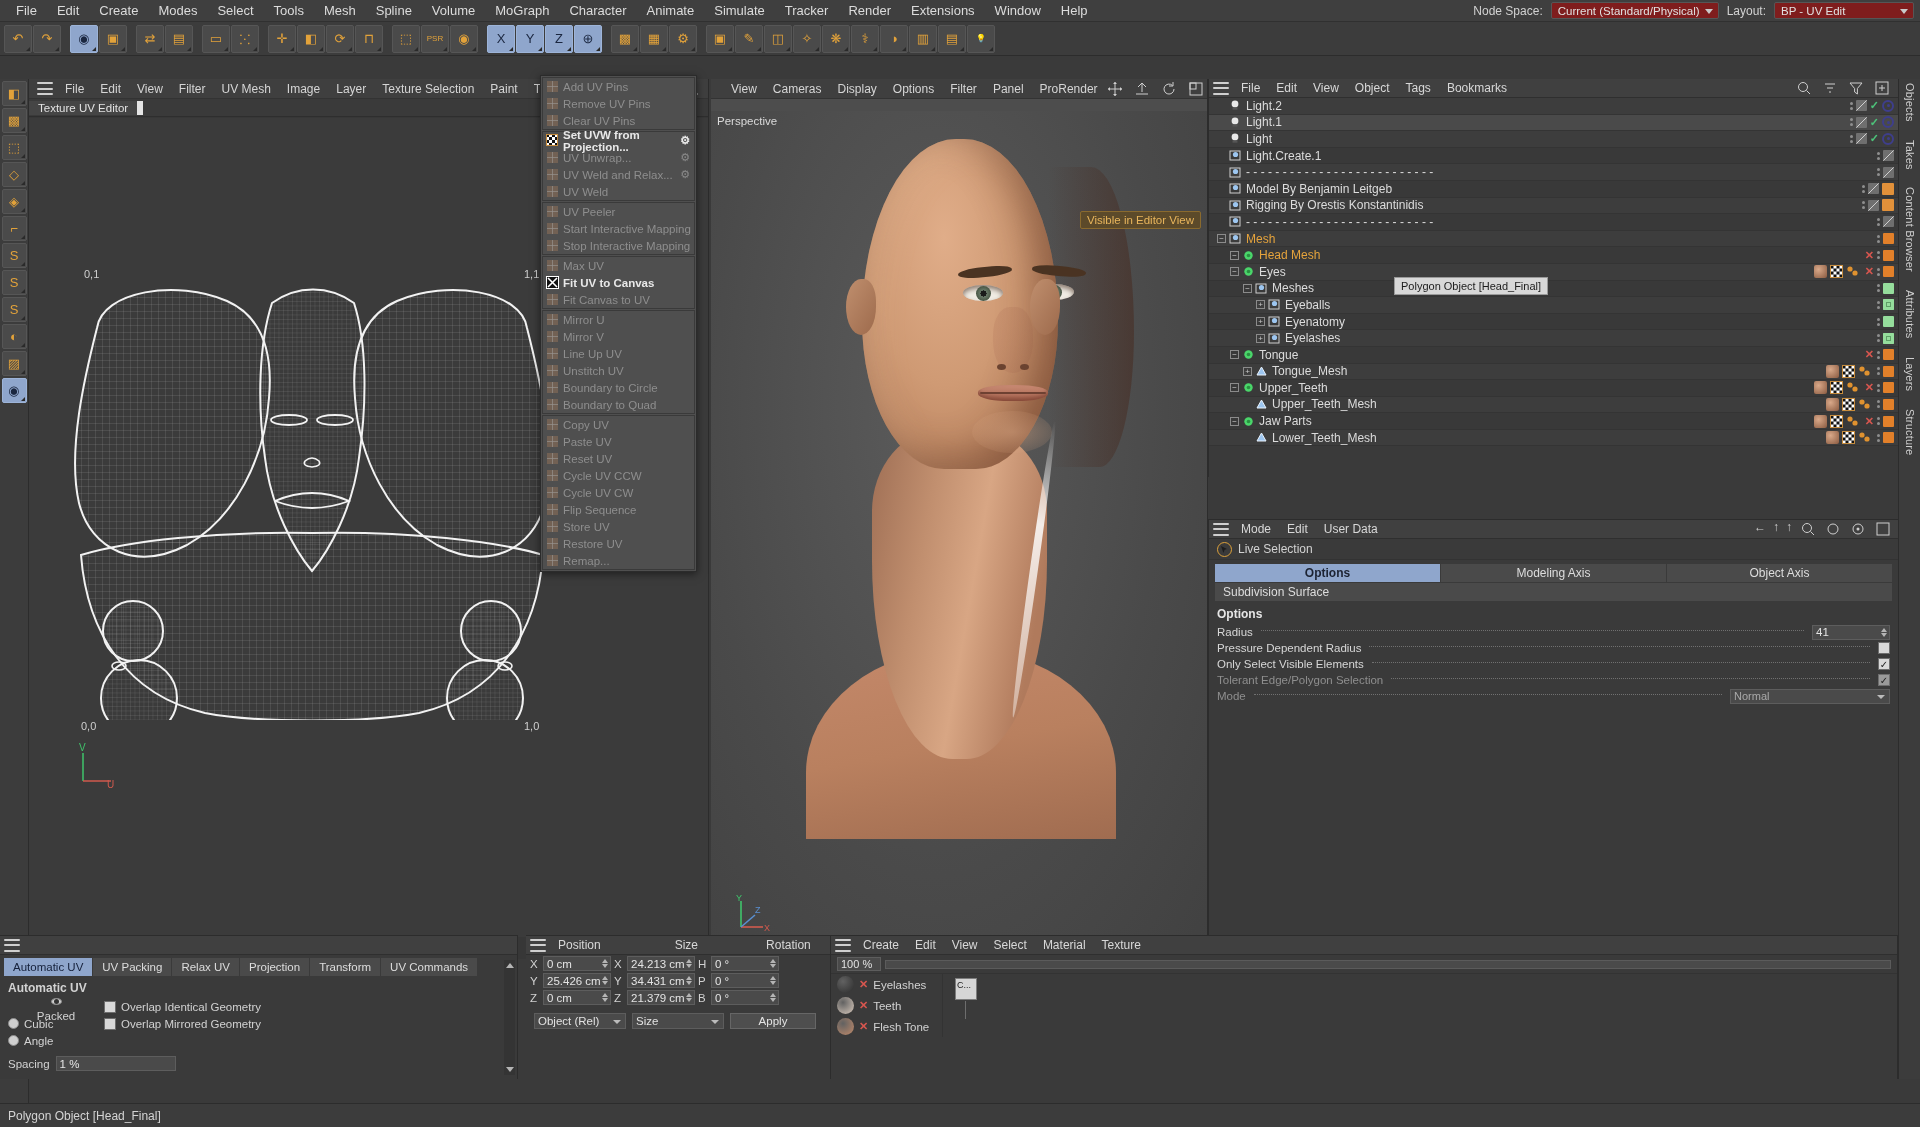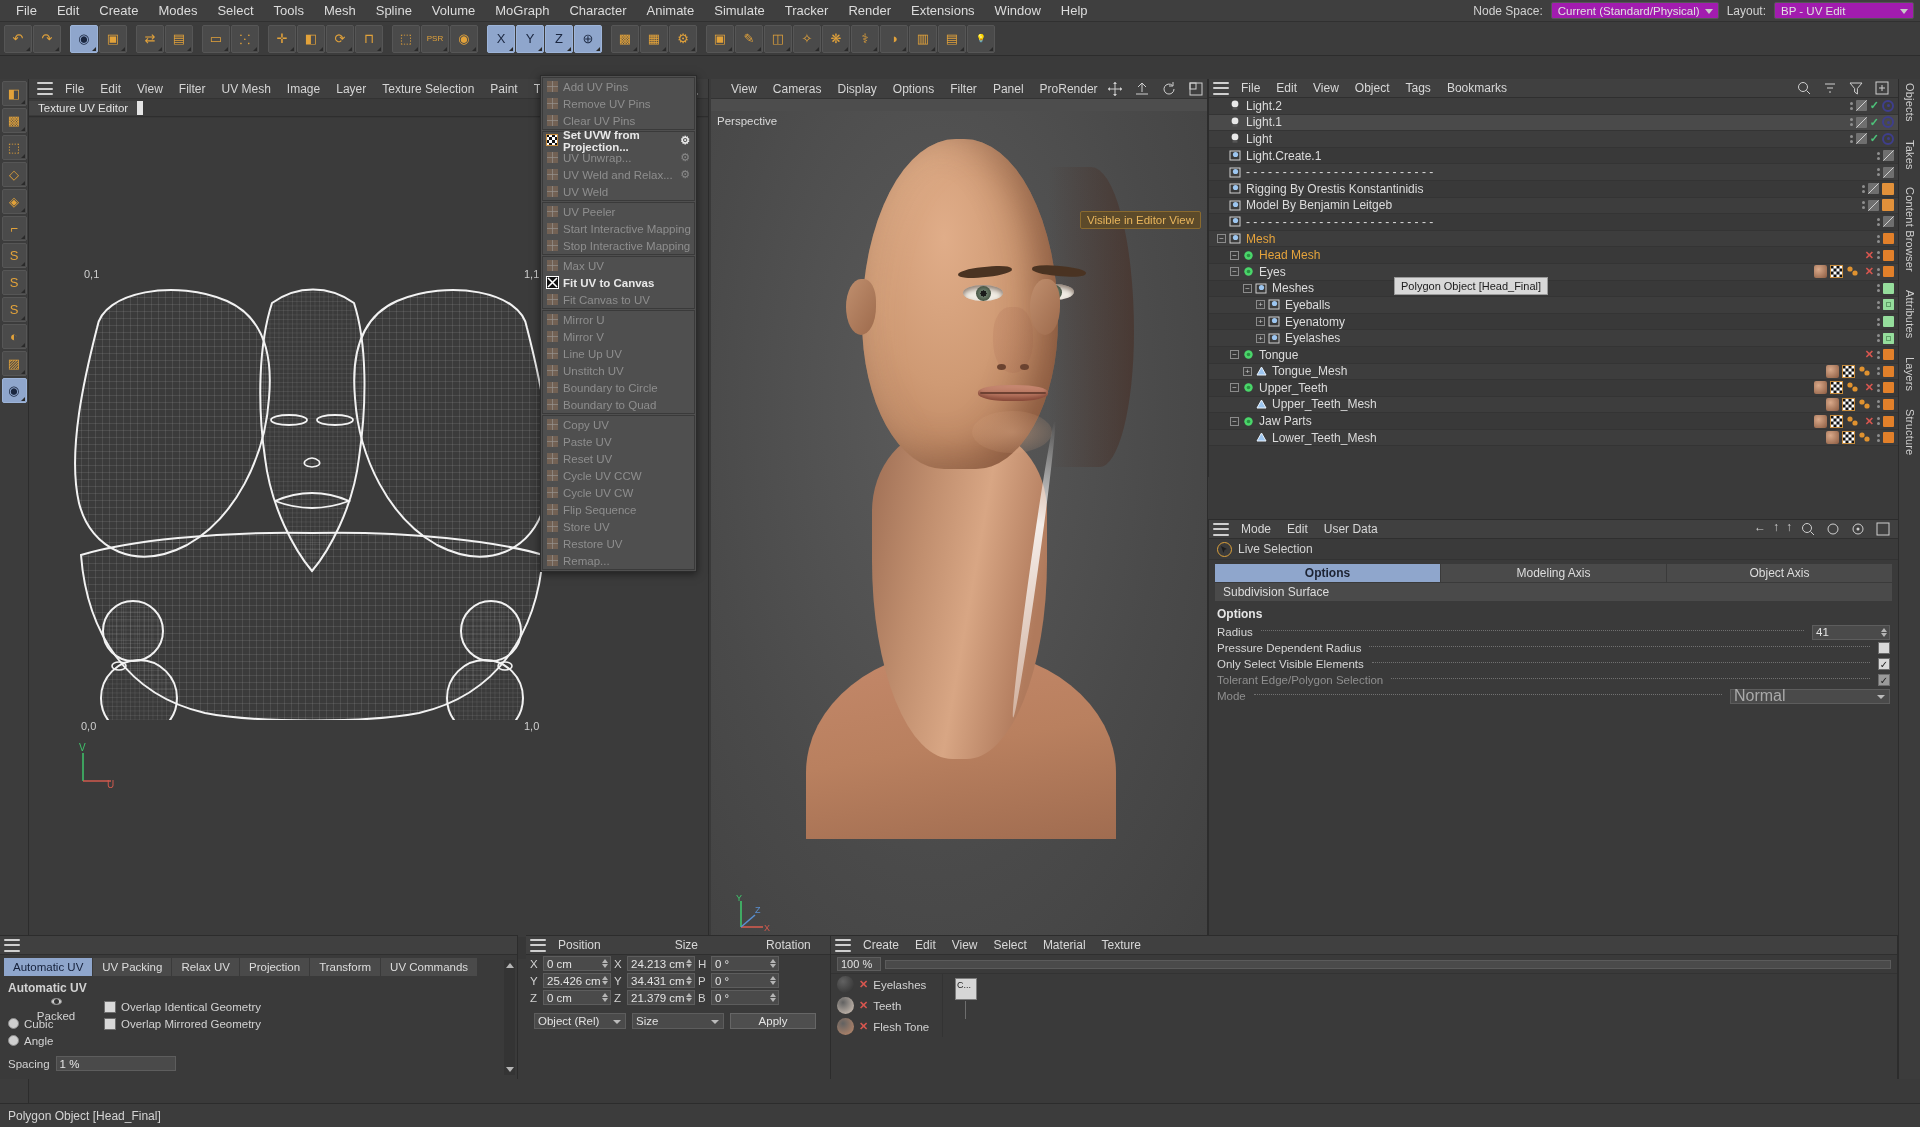--- a/index.html
+++ b/index.html
@@ -25,21 +25,21 @@
   .dot.r{background:#ff5f57;} .dot.y{background:#febc2e;} .dot.g{background:#28c840;}
 
   
   .menubar {
     height:22px; background:#3f3f3f; border-bottom:1px solid #303030;
     display:flex; align-items:center; padding-left:6px; position:relative;
   }
   .menubar .mi { padding:2px 10px; font-size:13px; color:#dcdcdc; cursor:default; }
   .menubar .right { position:absolute; right:6px; display:flex; align-items:center; gap:8px; font-size:12px;}
   .ns-select{
-    background:#a21caf; border:1px solid #565656; border-radius:2px;
+    background:#7f1d1d; border:1px solid #565656; border-radius:2px;
     height:17px; padding:0 18px 0 6px; font-size:11.5px; color:#e0e0e0;
     display:flex; align-items:center; position:relative; min-width:140px;
   }
   .ns-select::after{
     content:""; position:absolute; right:5px; top:6px;
     border-left:4px solid transparent; border-right:4px solid transparent;
     border-top:5px solid #c9c9c9;
   }
 
   
@@ -169,21 +169,21 @@
   .dotfill{ flex:1; border-bottom:1px dotted #707070; margin:0 3px 3px 3px; min-width:6px;}
   .numfield{ width:78px;height:15px;background:#4a4a4a;border:1px solid #5d5d5d;
     font-size:11.5px;color:#e4e4e4;display:flex;align-items:center;padding:0 3px;position:relative;}
   .spin{ position:absolute; right:2px; top:2px; display:flex;flex-direction:column; gap:1px;}
   .spin i{ width:0;height:0;border-left:3px solid transparent;border-right:3px solid transparent;}
   .spin i.up{border-bottom:4px solid #b5b5b5;}
   .spin i.dn{border-top:4px solid #b5b5b5;}
   .cbox{ width:12px;height:12px;background:#d9d9d9;border:1px solid #6e6e6e;display:flex;
     align-items:center;justify-content:center; font-size:10px; color:#222;}
   .cbox.dim{ background:#9a9a9a; }
-  .selfield{ width:160px;height:15px;background:#4a4a4a;border:1px solid #5d5d5d; font-size:16px;
+  .selfield{ width:160px;height:15px;background:#4a4a4a;border:1px solid #5d5d5d; font-size:11px;
     color:#a9a9a9; display:flex;align-items:center;padding:0 3px; position:relative;text-align:right;}
   .selfield::after{content:"";position:absolute;right:4px;top:5px;
     border-left:4px solid transparent;border-right:4px solid transparent;border-top:4px solid #bbb;}
 
   
   .rtabs{ position:absolute; right:0; top:0; bottom:24px; width:22px; background:#3c3c3c;
     border-left:1px solid #2c2c2c; display:flex; flex-direction:column; align-items:center; padding-top:4px; gap:18px;}
   .rtab{ writing-mode:vertical-rl; font-size:11px; color:#cfcfcf; letter-spacing:0.2px;}
 
   
@@ -820,39 +820,39 @@
               <span class="chip grey"></span>
             </span>
           </div>
           <div class="orow">
             <span style="width:8px;display:inline-block"></span>
             <span style="width:12px;display:inline-block"></span>
             <svg class="oicon" viewBox="0 0 13 13">
               <rect x="1" y="2" width="10" height="9" fill="none" stroke="#cfcfcf"></rect>
               <circle cx="6.5" cy="5.5" r="2.6" fill="#9dc6f0"></circle>
             </svg>
-            <span class="nm ">Rigging By Orestis Konstantinidis</span>
+            <span class="nm ">Model By Benjamin Leitgeb</span>
             <span class="otags">
               <span style="width:0px"></span>
               <span class="dots2">
                 <i></i>
                 <i></i>
               </span>
               <span class="chip grey"></span>
               <span class="notetag"></span>
             </span>
           </div>
           <div class="orow">
             <span style="width:8px;display:inline-block"></span>
             <span style="width:12px;display:inline-block"></span>
             <svg class="oicon" viewBox="0 0 13 13">
               <rect x="1" y="2" width="10" height="9" fill="none" stroke="#cfcfcf"></rect>
               <circle cx="6.5" cy="5.5" r="2.6" fill="#9dc6f0"></circle>
             </svg>
-            <span class="nm ">Model By Benjamin Leitgeb</span>
+            <span class="nm ">Rigging By Orestis Konstantinidis</span>
             <span class="otags">
               <span style="width:0px"></span>
               <span class="dots2">
                 <i></i>
                 <i></i>
               </span>
               <span class="chip grey"></span>
               <span class="notetag"></span>
             </span>
           </div>

